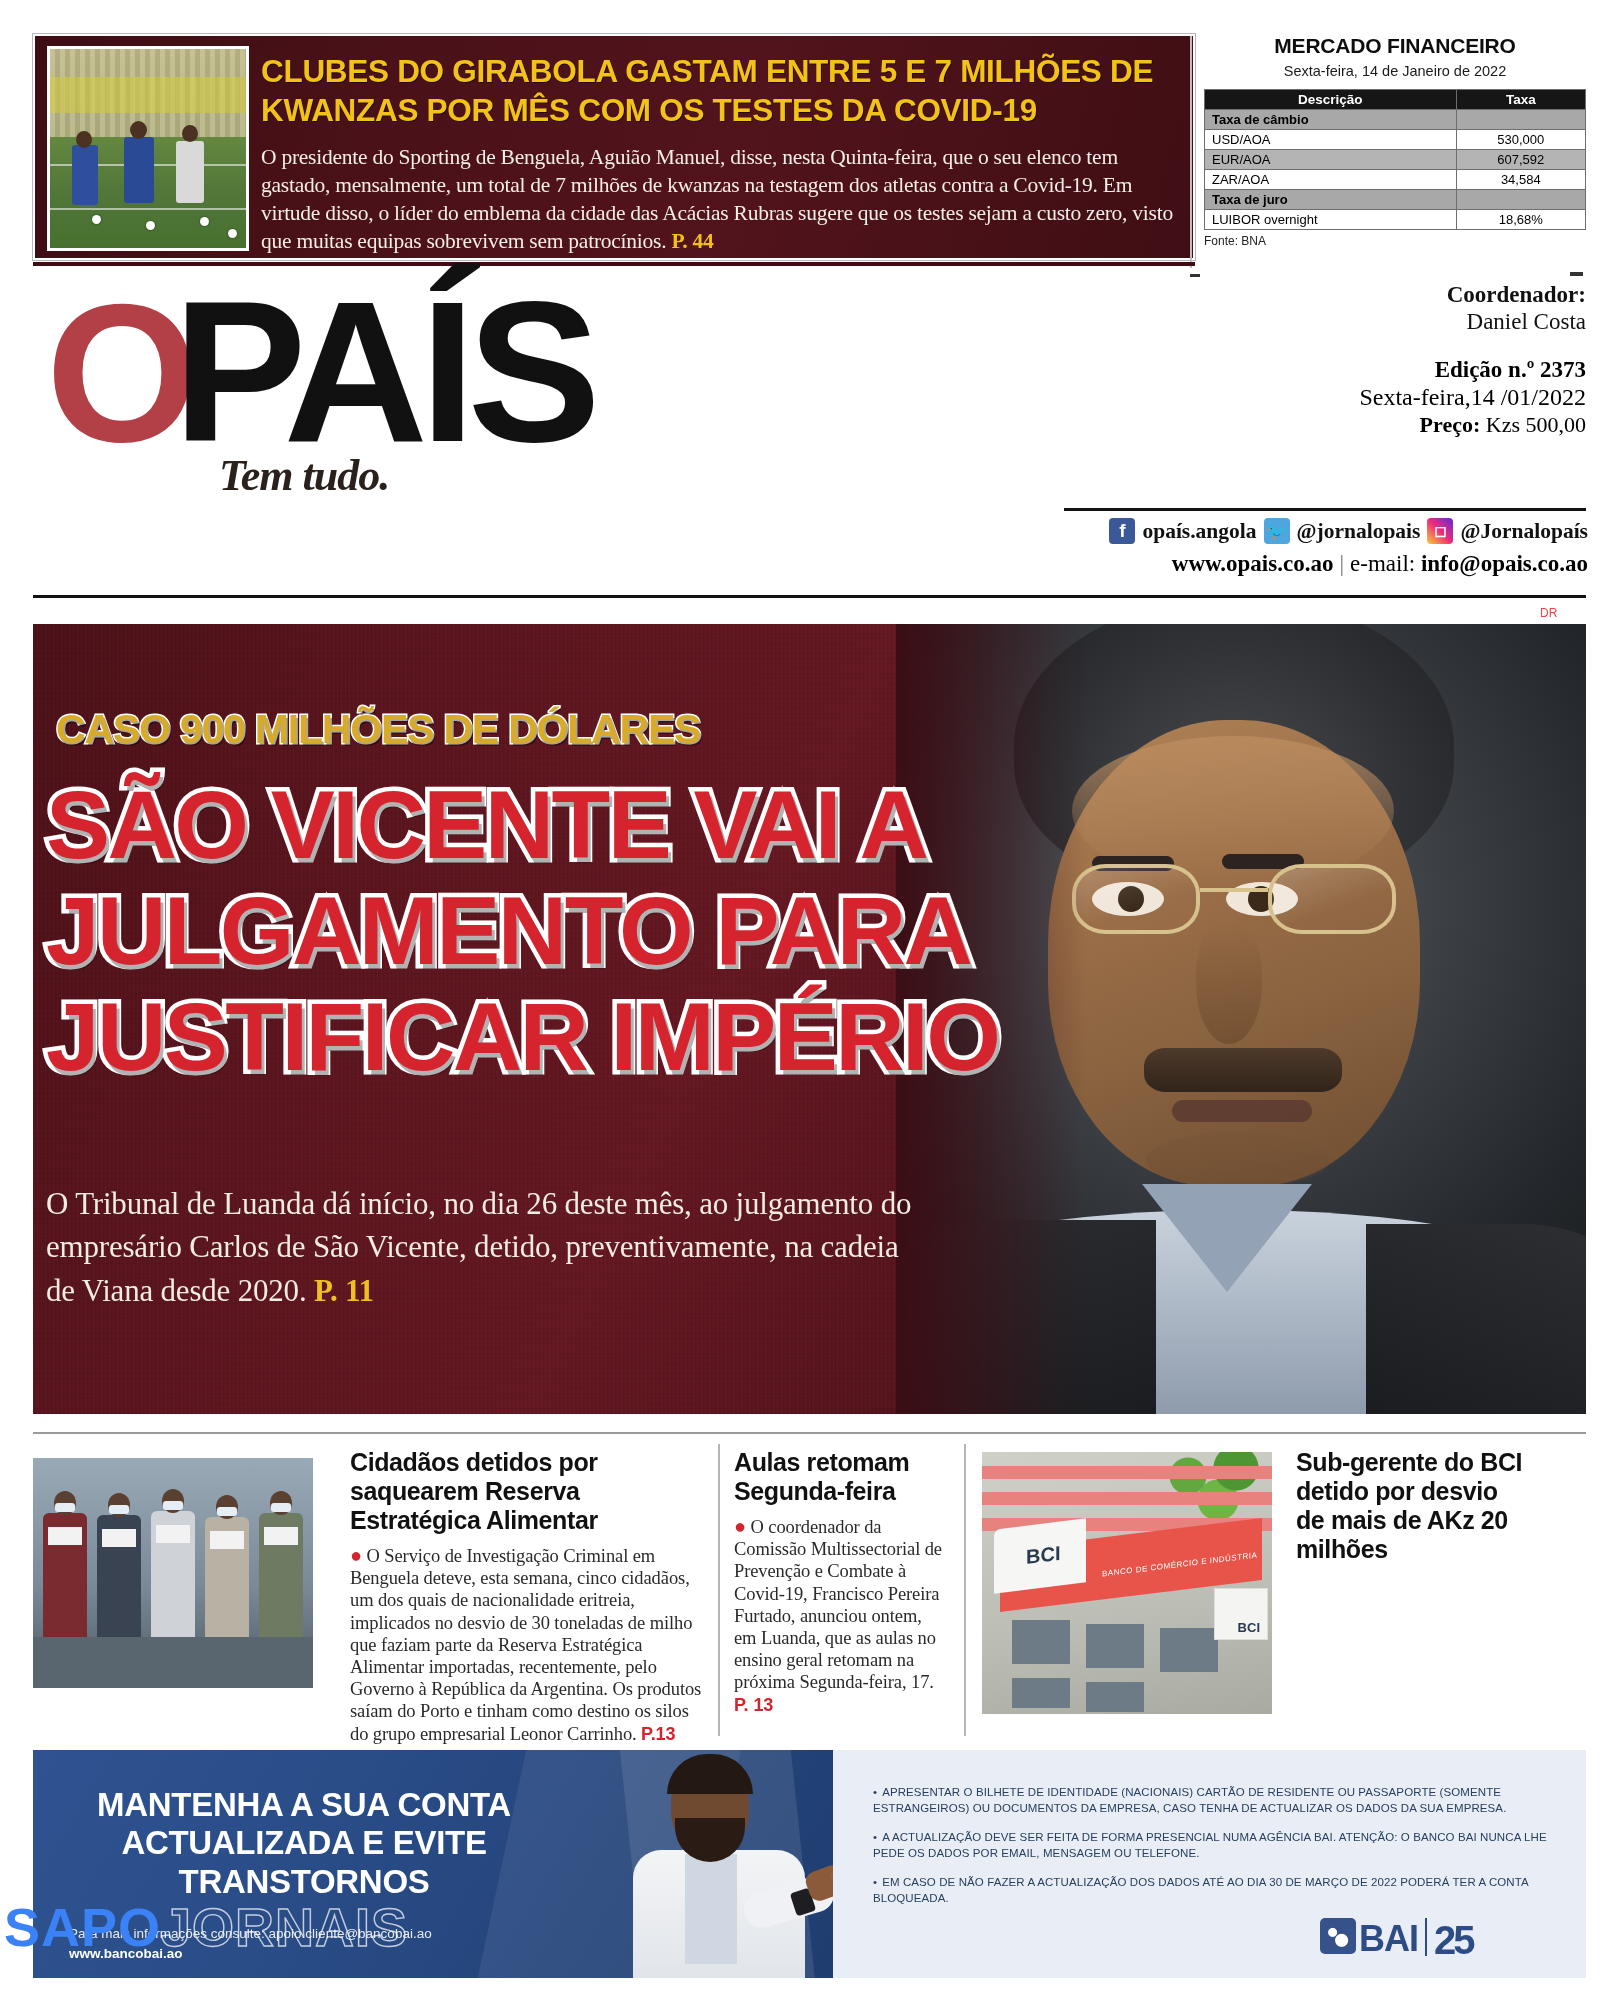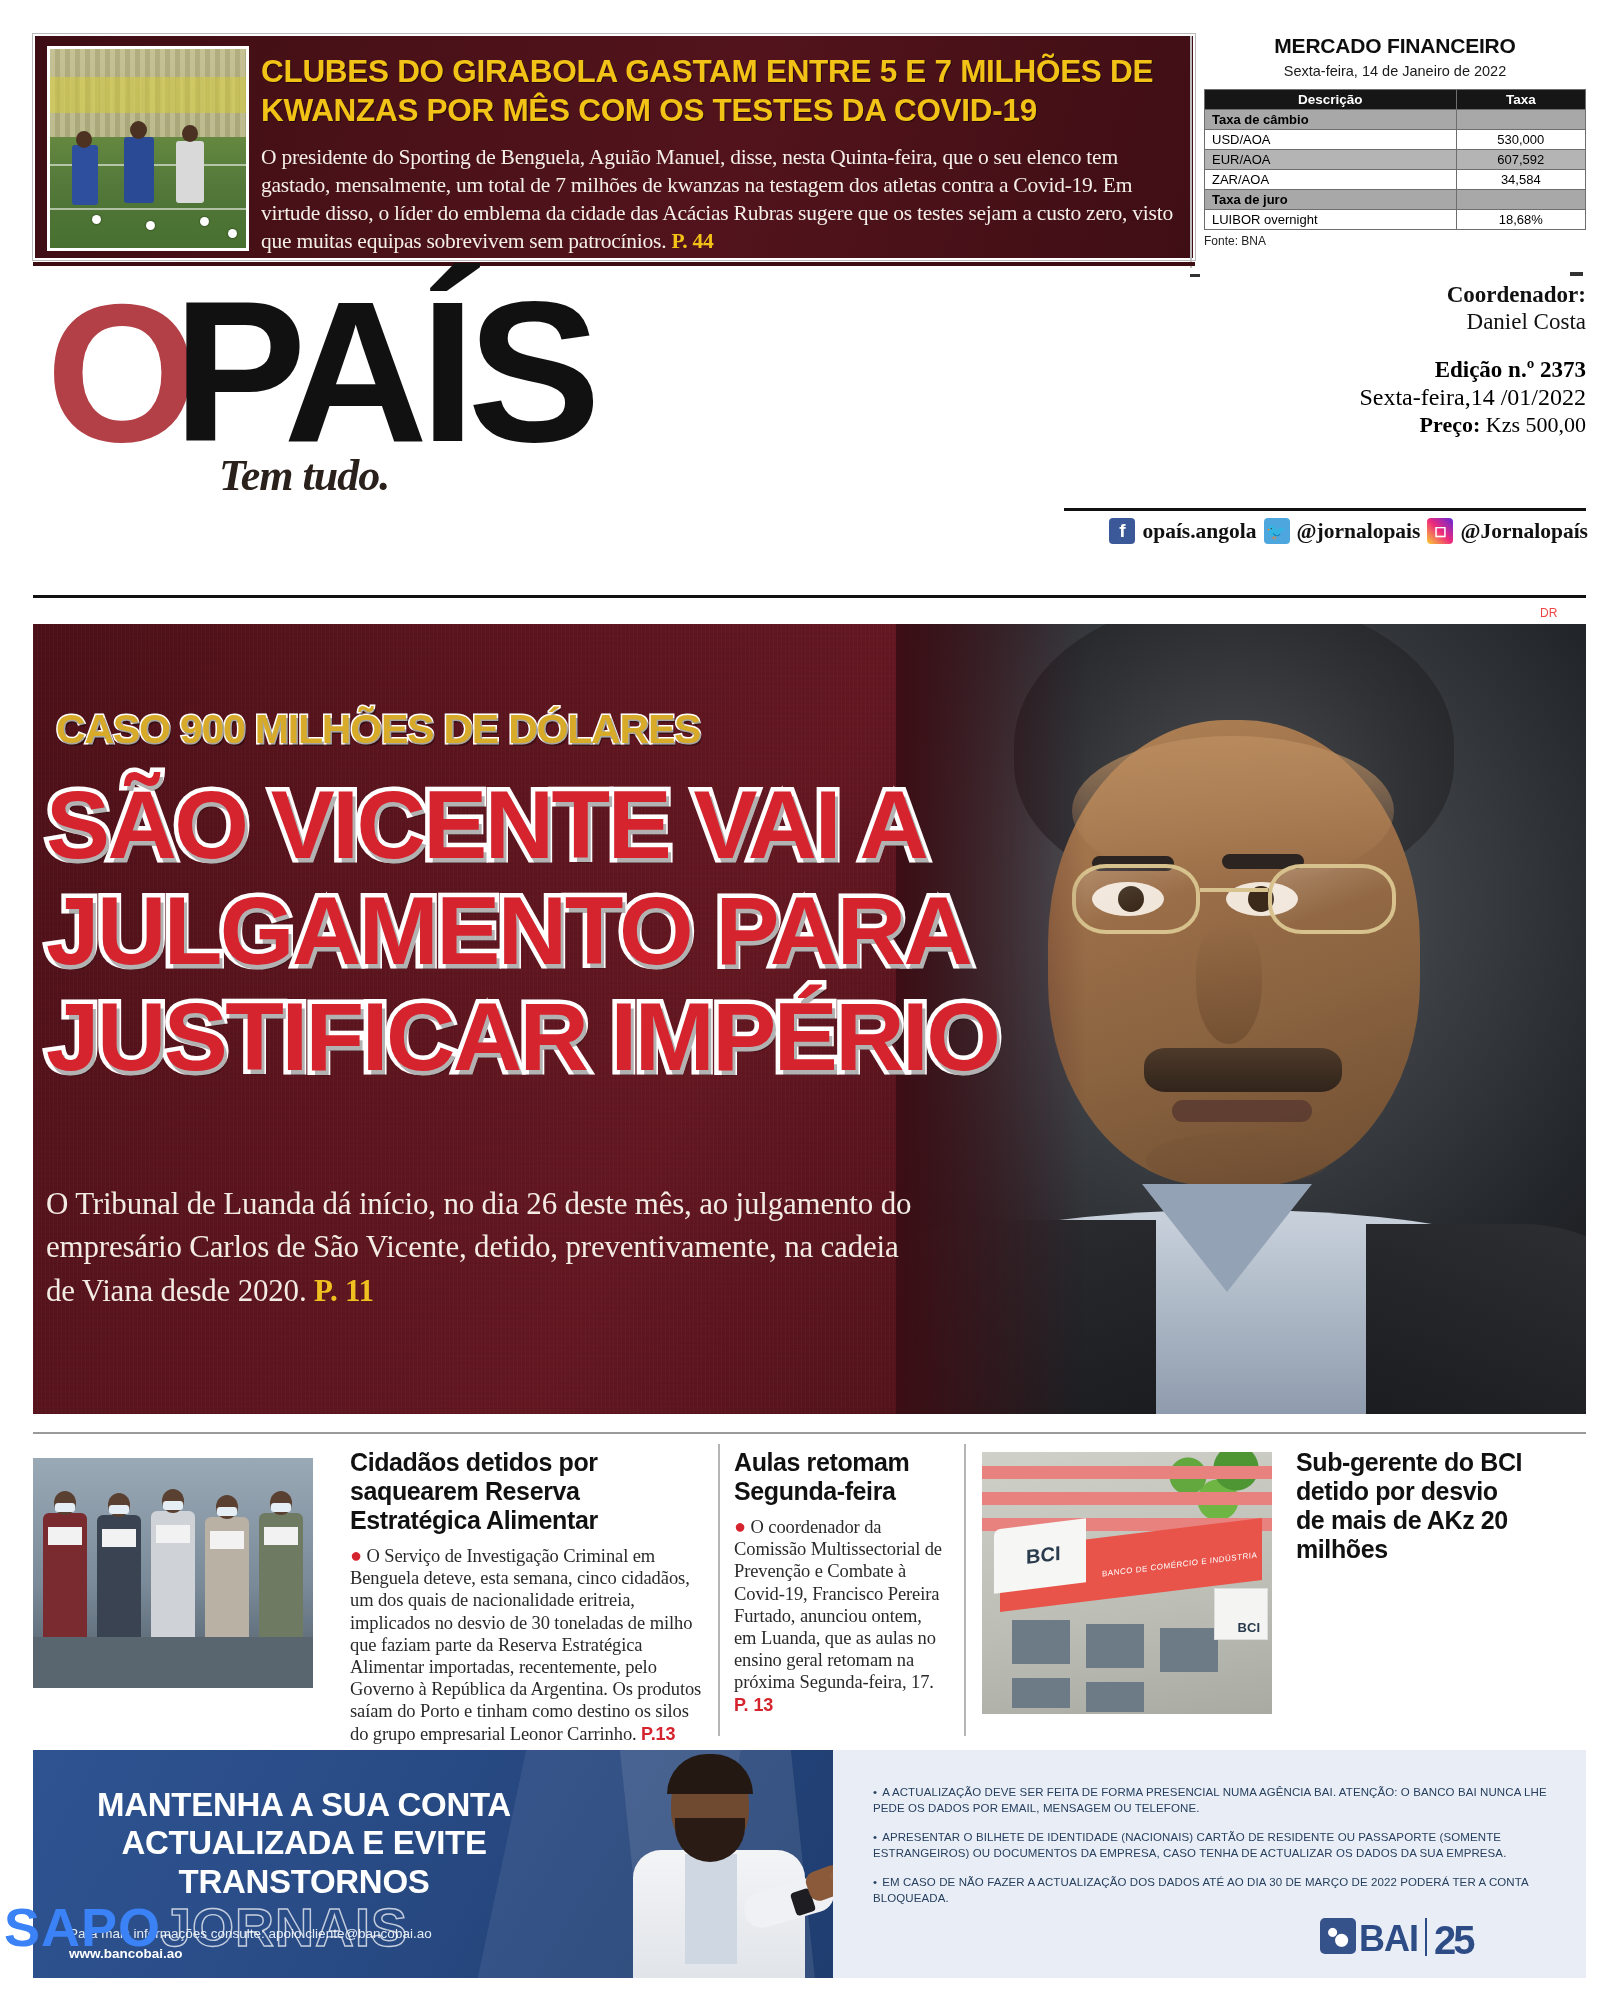--- a/index.html
+++ b/index.html
@@ -373,20 +373,23 @@
 
   <div class="social-rule"></div>
   <div class="social">
     <span class="sicon fb">f</span>
     <span class="shandle">opaís.angola</span>
     <span class="sicon tw">🐦</span>
     <span class="shandle">@jornalopais</span>
     <span class="sicon ig">◻</span>
     <span class="shandle">@Jornalopaís</span>
   </div>
+  <div class="siteline">
+    <b>www.opais.co.ao</b><span class="sep">|</span><span class="em">e-mail:</span> <b>info@opais.co.ao</b>
+  </div>
 
   <div class="mast-rule-bot"></div>
   <div class="dr-credit">DR</div>
 
   <div class="lead">
     <div class="lead-tex"></div>
     <div class="lead-photo">
       <div class="lp-bg"></div>
       <div class="lp-hair"></div>
       <div class="lp-face"></div>
@@ -513,22 +516,22 @@
         <div class="am-head"></div>
         <div class="am-hair"></div>
         <div class="am-beard"></div>
       </div>
       <div class="ad-h">MANTENHA A SUA CONTA ACTUALIZADA E EVITE TRANSTORNOS</div>
       <div class="ad-sub1">Para mais informações consulte: apoio.cliente@bancobai.ao</div>
       <div class="ad-sub2">www.bancobai.ao</div>
     </div>
     <div class="ad-right">
       <div class="ad-bullets">
+        <div class="ad-bul">APRESENTAR O BILHETE DE IDENTIDADE (NACIONAIS) CARTÃO DE RESIDENTE OU PASSAPORTE (SOMENTE ESTRANGEIROS) OU DOCUMENTOS DA EMPRESA, CASO TENHA DE ACTUALIZAR OS DADOS DA SUA EMPRESA.</div>
         <div class="ad-bul">A ACTUALIZAÇÃO DEVE SER FEITA DE FORMA PRESENCIAL NUMA AGÊNCIA BAI. ATENÇÃO: O BANCO BAI NUNCA LHE PEDE OS DADOS POR EMAIL, MENSAGEM OU TELEFONE.</div>
-        <div class="ad-bul">APRESENTAR O BILHETE DE IDENTIDADE (NACIONAIS) CARTÃO DE RESIDENTE OU PASSAPORTE (SOMENTE ESTRANGEIROS) OU DOCUMENTOS DA EMPRESA, CASO TENHA DE ACTUALIZAR OS DADOS DA SUA EMPRESA.</div>
         <div class="ad-bul">EM CASO DE NÃO FAZER A ACTUALIZAÇÃO DOS DADOS ATÉ AO DIA  30 DE MARÇO DE 2022 PODERÁ TER A CONTA BLOQUEADA.</div>
       </div>
     </div>
   </div>
   <div class="bai-logo">
     <span class="bai-globe"></span>
     <span class="bai-txt">BAI</span>
     <span class="bai-bar"></span>
     <span class="bai-25">25</span>
   </div>

